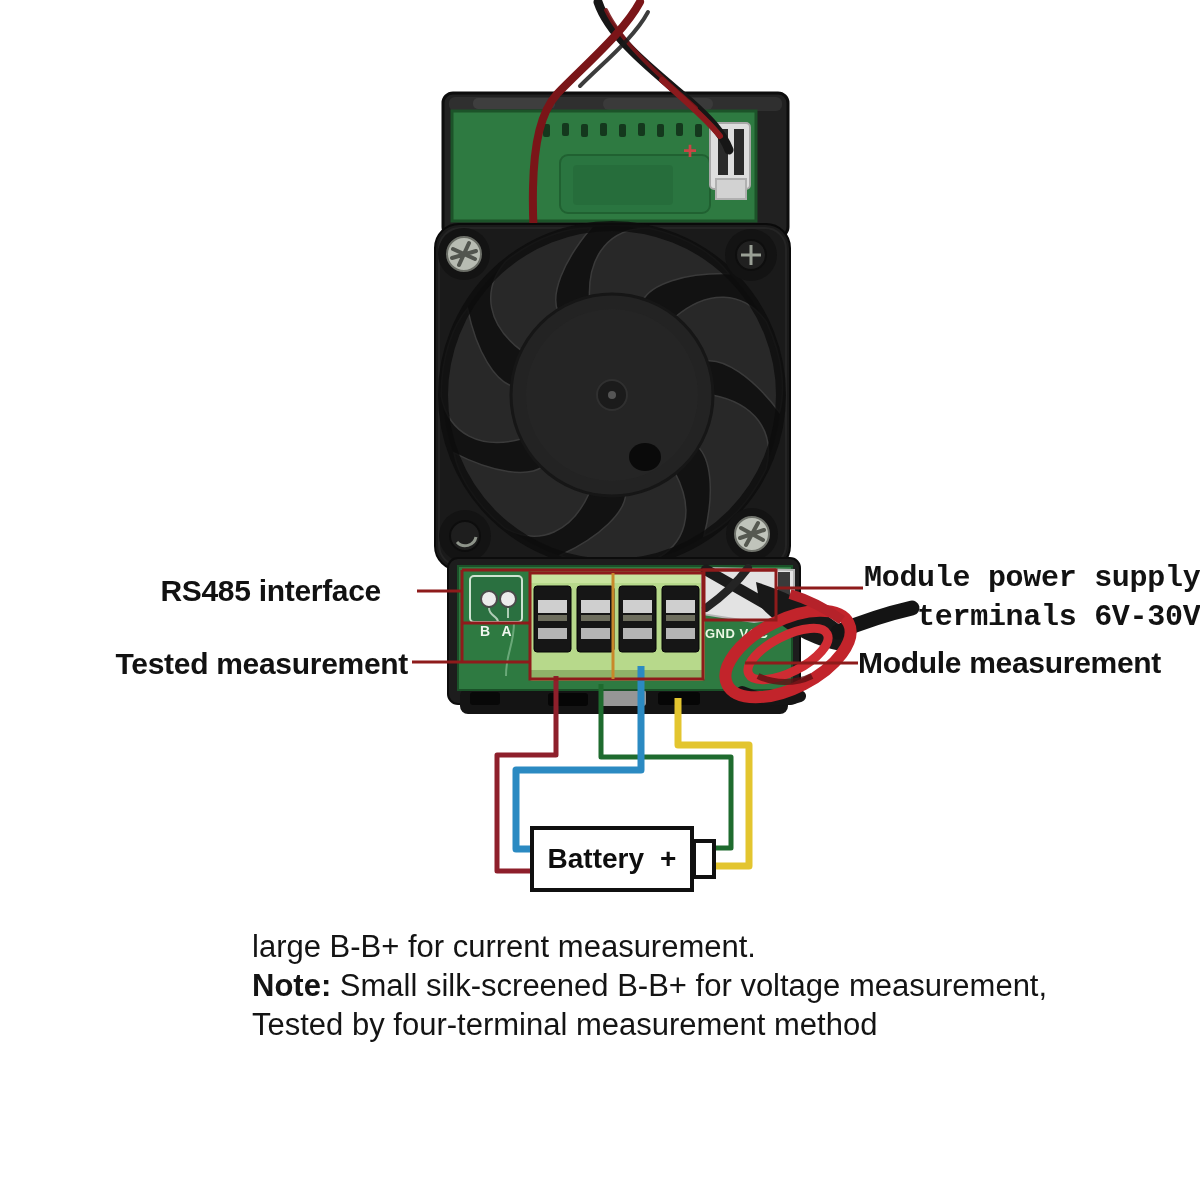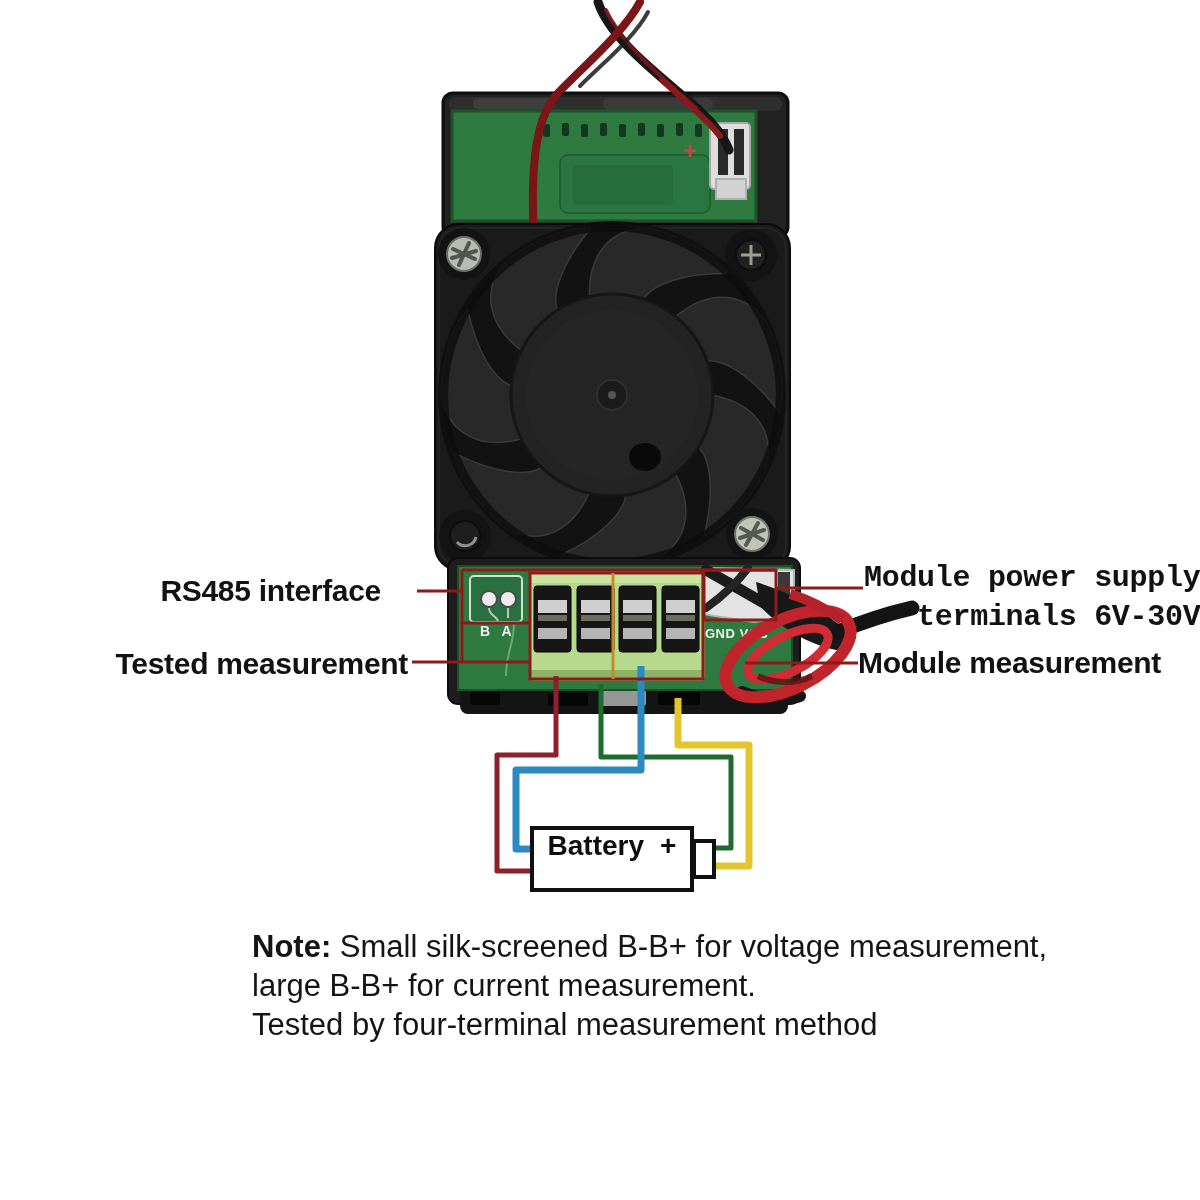--- a/index.html
+++ b/index.html
@@ -3,21 +3,21 @@
 <meta charset="utf-8">
 <style>
   html,body{margin:0;padding:0;background:#ffffff;}
   #stage{position:relative;width:1200px;height:1200px;background:#ffffff;overflow:hidden;
          font-family:"Liberation Sans",sans-serif;}
   #scene{position:absolute;left:0;top:0;}
   .lbl{position:absolute;font-weight:700;font-size:30px;line-height:36px;color:#121212;
        white-space:nowrap;letter-spacing:-0.3px;}
   .lbl.right-anchor{text-align:right;}
   #battery-box{position:absolute;left:530px;top:826px;width:156px;height:58px;
-       background:#ffffff;border:4px solid #101010;display:flex;align-items:flex-start;
+       background:#ffffff;border:4px solid #101010;display:flex;align-items:center;
        justify-content:center;gap:16px;font-weight:700;font-size:28px;color:#0e0e0e;z-index:5;}
   #battery-tab{position:absolute;left:692px;top:839px;width:16px;height:32px;
        background:#ffffff;border:4px solid #101010;z-index:4;}
   #note-block{position:absolute;left:252px;top:927px;width:830px;font-size:31px;
        line-height:39px;color:#141414;font-weight:400;}
   #note-block b{font-weight:700;}
 </style>
 </head>
 <body>
 
@@ -204,18 +204,18 @@
 
 <div class="lbl" style="left:858px;top:645px;">Module measurement</div>
 
 <div id="battery-tab"></div>
 <div id="battery-box">
   <span>Battery</span>
       <span>+</span>
 </div>
 
 <div id="note-block">
+  <div>large B-B+ for current measurement.</div>
   <div><b>Note:</b><span> Small silk-screened B-B+ for voltage measurement,</span></div>
-  <div>large B-B+ for current measurement.</div>
   <div>Tested by four-terminal measurement method</div>
 </div>
 
 </div>
 
 </body></html>

